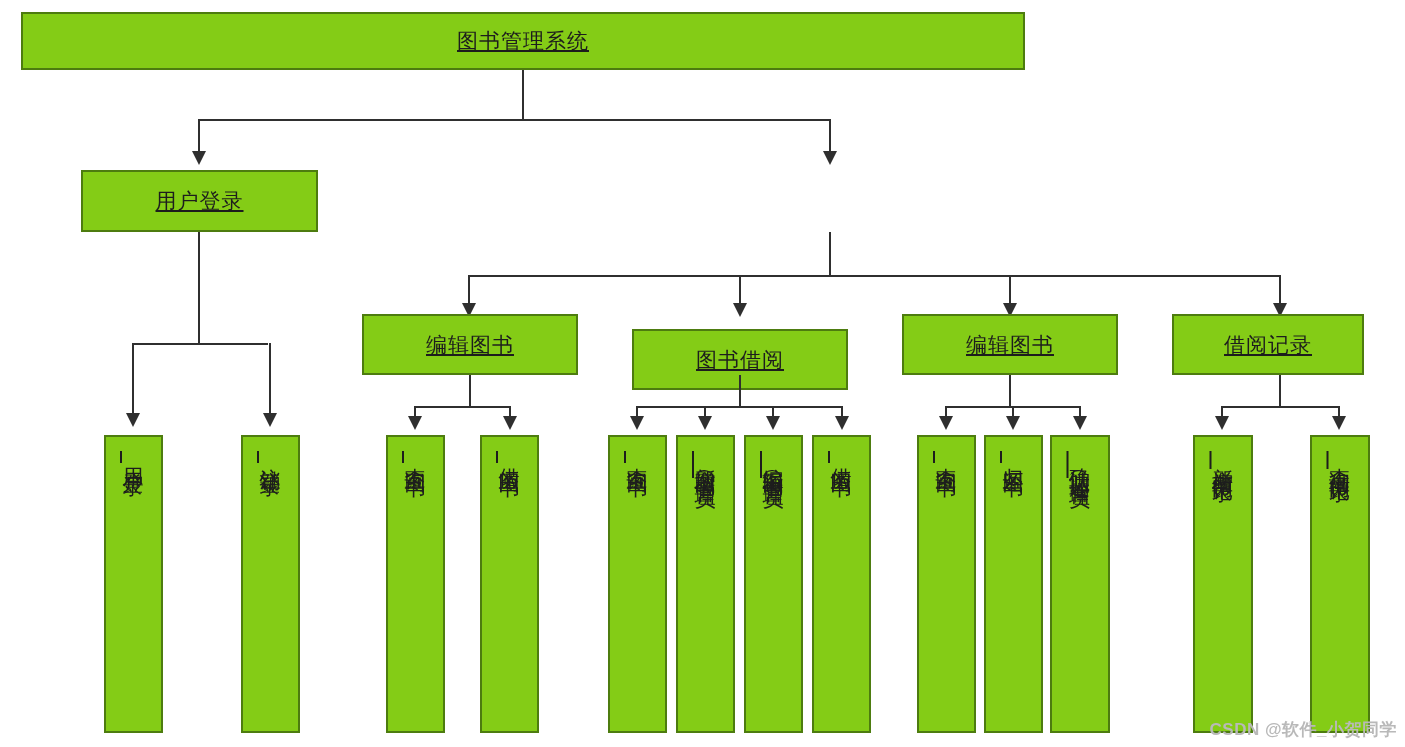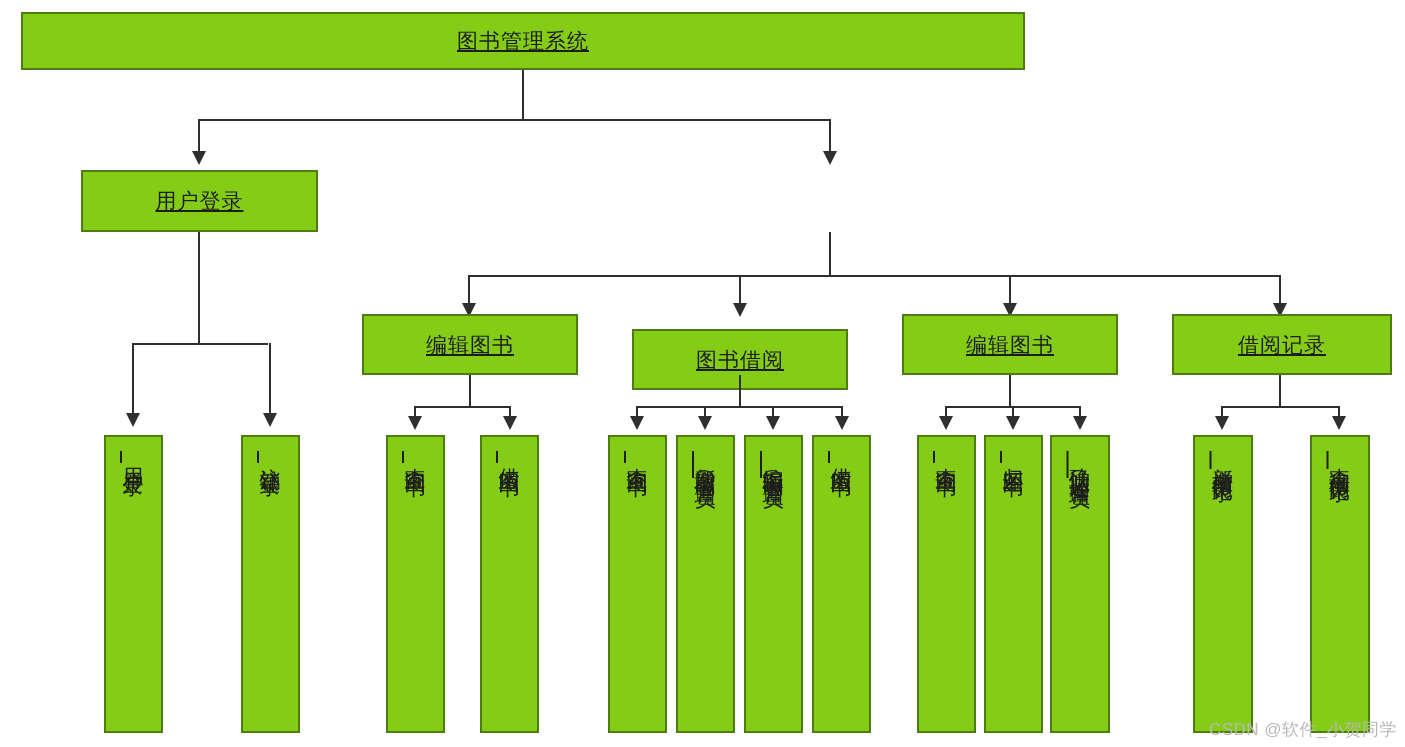--- a/index.html
+++ b/index.html
@@ -62,20 +62,21 @@
     border-top: 14px solid #2f2f2f;
   }
   #watermark {
     position: absolute;
     right: 8px;
     bottom: 6px;
     font-size: 17px;
     color: #b9b9b9;
     letter-spacing: 0.5px;
     white-space: nowrap;
+    font-weight: bold;
   }
 </style>
 </head>
 <body>
 
 <div id="canvas">
 
   <div class="node horiz" style="left:21px; top:12px; width:1004px; height:58px;">
     <span>图书管理系统</span>
   </div>
@@ -114,21 +115,21 @@
 
   <div class="node horiz" style="left:362px; top:314px; width:216px; height:61px;">
     <span>编辑图书</span>
   </div>
   <div class="node horiz" style="left:632px; top:314px; width:216px; height:61px;margin-top:15px;">
     <span>图书借阅</span>
   </div>
   <div class="node horiz" style="left:902px; top:314px; width:216px; height:61px;">
     <span>编辑图书</span>
   </div>
-  <div class="node horiz" style="left:1172px; top:314px; width:220px; height:61px;">
+  <div class="node horiz" style="left:1172px; top:314px; width:192px; height:61px;">
     <span>借阅记录</span>
   </div>
 
   <div class="edge v" style="left:469px; top:375px; height:32px;"></div>
   <div class="edge h" style="left:414px; top:406px; width:97px;"></div>
   <div class="edge v" style="left:414px; top:406px; height:12px;"></div>
   <div class="arrow" style="left:408px; top:416px;"></div>
   <div class="edge v" style="left:509px; top:406px; height:12px;"></div>
   <div class="arrow" style="left:503px; top:416px;"></div>
 

